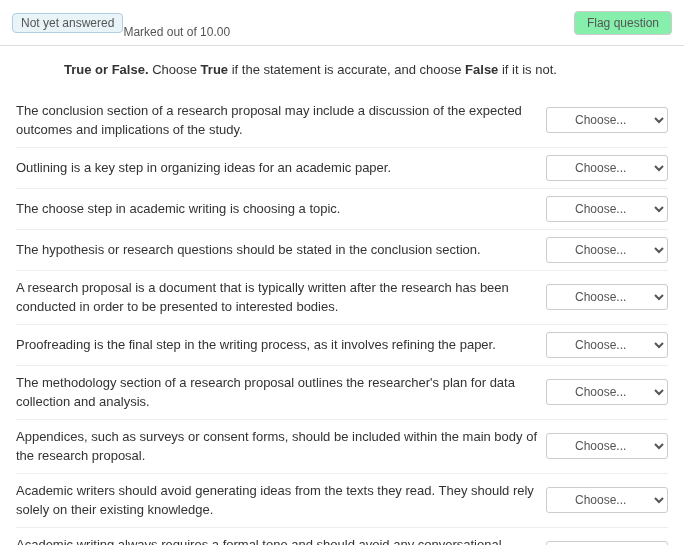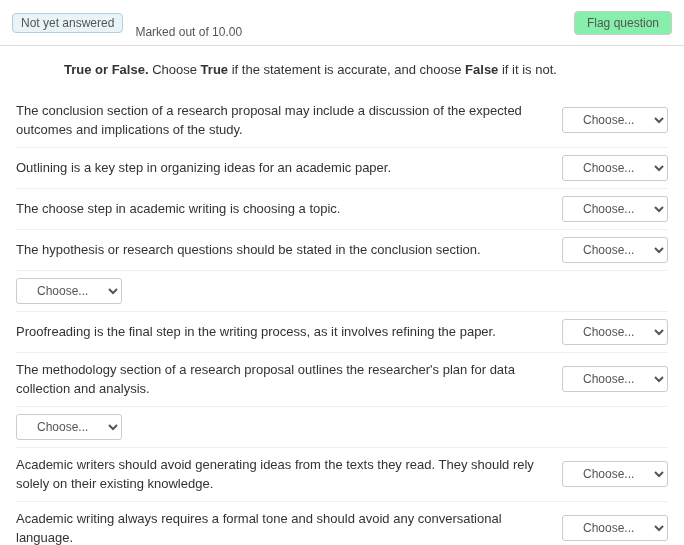--- a/index.html
+++ b/index.html
@@ -15,21 +15,21 @@
       display: flex;
       align-items: center;
       justify-content: space-between;
       padding: 6px 12px;
       background: #fff;
       border-bottom: 1px solid #ddd;
     }
     .top-bar-left {
       display: flex;
       align-items: center;
-      gap: 12px;
+      gap: 0;
     }
     .badge-not-answered {
       background: #e8f4f8;
       color: #555;
       border: 1px solid #b0cfe0;
       border-radius: 4px;
       padding: 2px 8px;
       font-size: 12px;
     }
     .marked-text {
@@ -76,21 +76,21 @@
       line-height: 1.5;
       color: #333;
     }
     .choose-select {
       flex-shrink: 0;
       appearance: auto;
       -webkit-appearance: auto;
       background: #fff;
       border: 1px solid #ccc;
       border-radius: 3px;
-      padding: 4px 16px;
+      padding: 4px 24px;
       font-size: 12px;
       color: #555;
       cursor: pointer;
       min-width: 90px;
     }
   </style>
 </head>
 <body>
 
 <div class="top-bar">
@@ -123,31 +123,33 @@
       </div>
       <div class="question-row">
         <span class="question-text">The choose step in academic writing is choosing a topic.</span>
         <select class="choose-select"><option value="">Choose...</option><option value="true">True</option><option value="false">False</option></select>
       </div>
       <div class="question-row">
         <span class="question-text">The hypothesis or research questions should be stated in the conclusion section.</span>
         <select class="choose-select"><option value="">Choose...</option><option value="true">True</option><option value="false">False</option></select>
       </div>
       <div class="question-row">
+        <span class="question-text">A research proposal is a document that is typically written after the research has been conducted in order to be presented to interested bodies.</span>
         <select class="choose-select"><option value="">Choose...</option><option value="true">True</option><option value="false">False</option></select>
       </div>
       <div class="question-row">
         <span class="question-text">Proofreading is the final step in the writing process, as it involves refining the paper.</span>
         <select class="choose-select"><option value="">Choose...</option><option value="true">True</option><option value="false">False</option></select>
       </div>
       <div class="question-row">
         <span class="question-text">The methodology section of a research proposal outlines the researcher's plan for data collection and analysis.</span>
         <select class="choose-select"><option value="">Choose...</option><option value="true">True</option><option value="false">False</option></select>
       </div>
       <div class="question-row">
+        <span class="question-text">Appendices, such as surveys or consent forms, should be included within the main body of the research proposal.</span>
         <select class="choose-select"><option value="">Choose...</option><option value="true">True</option><option value="false">False</option></select>
       </div>
       <div class="question-row">
         <span class="question-text">Academic writers should avoid generating ideas from the texts they read. They should rely solely on their existing knowledge.</span>
         <select class="choose-select"><option value="">Choose...</option><option value="true">True</option><option value="false">False</option></select>
       </div>
       <div class="question-row">
         <span class="question-text">Academic writing always requires a formal tone and should avoid any conversational language.</span>
         <select class="choose-select"><option value="">Choose...</option><option value="true">True</option><option value="false">False</option></select>
       </div>

